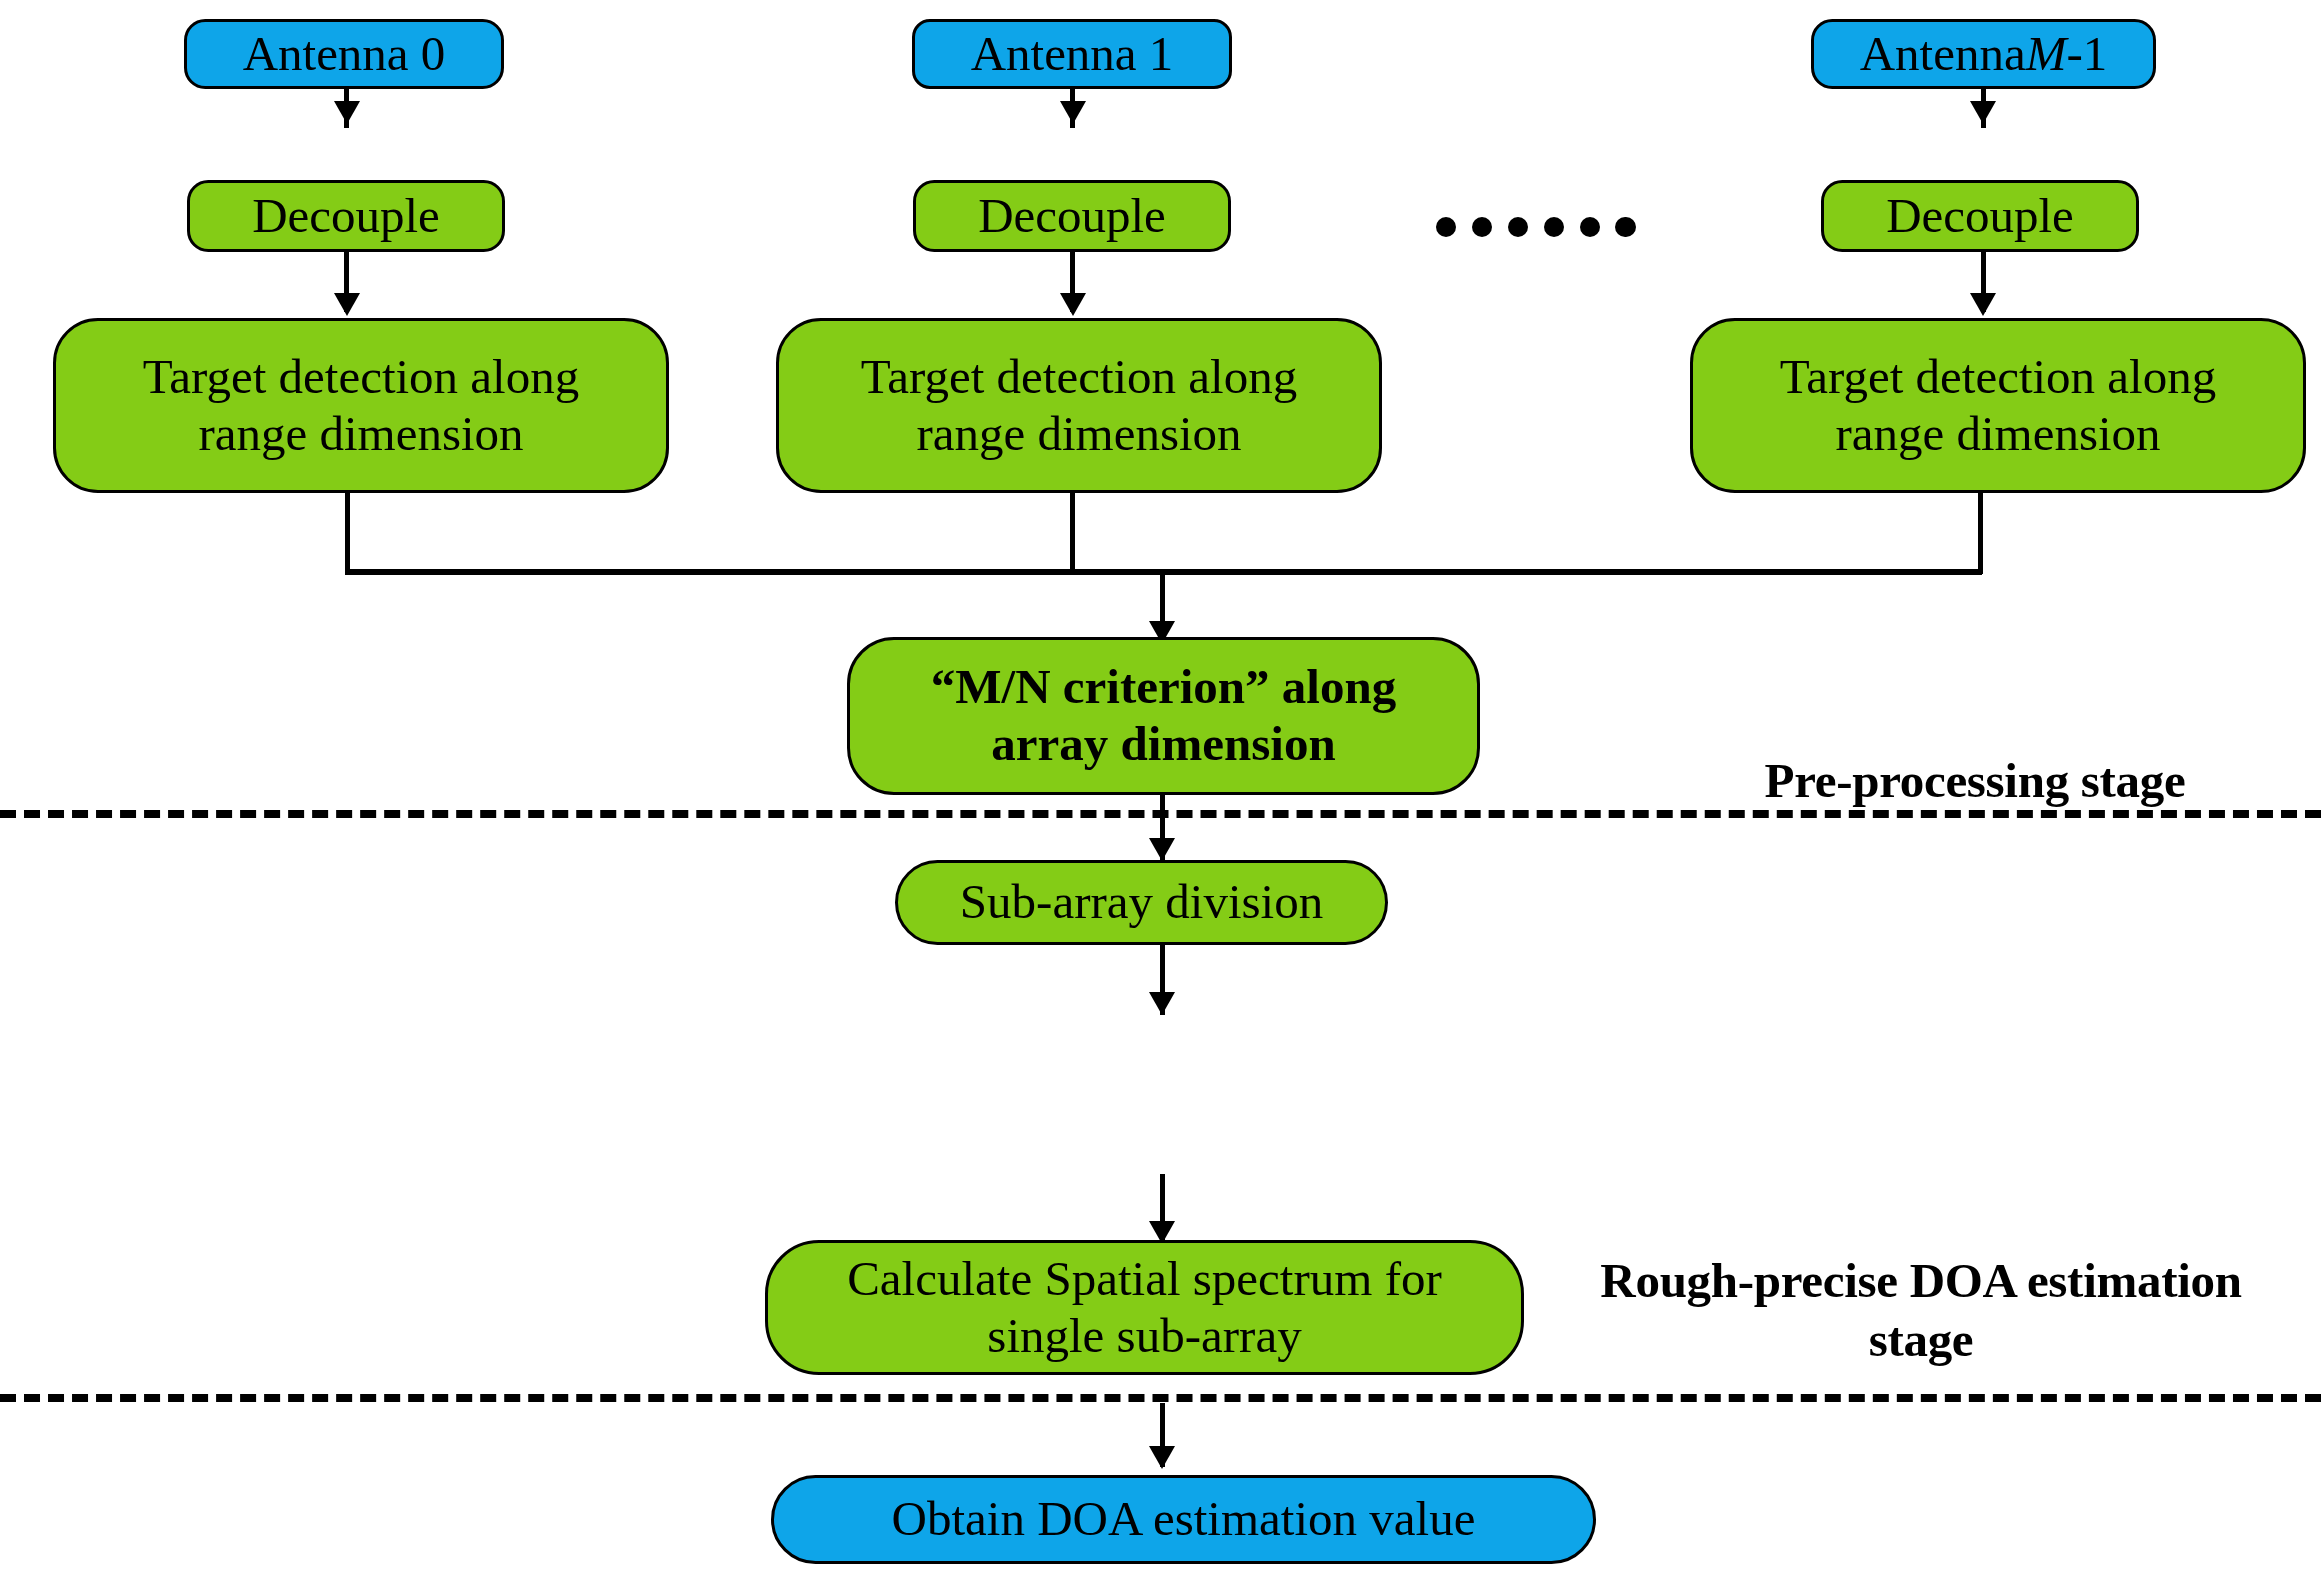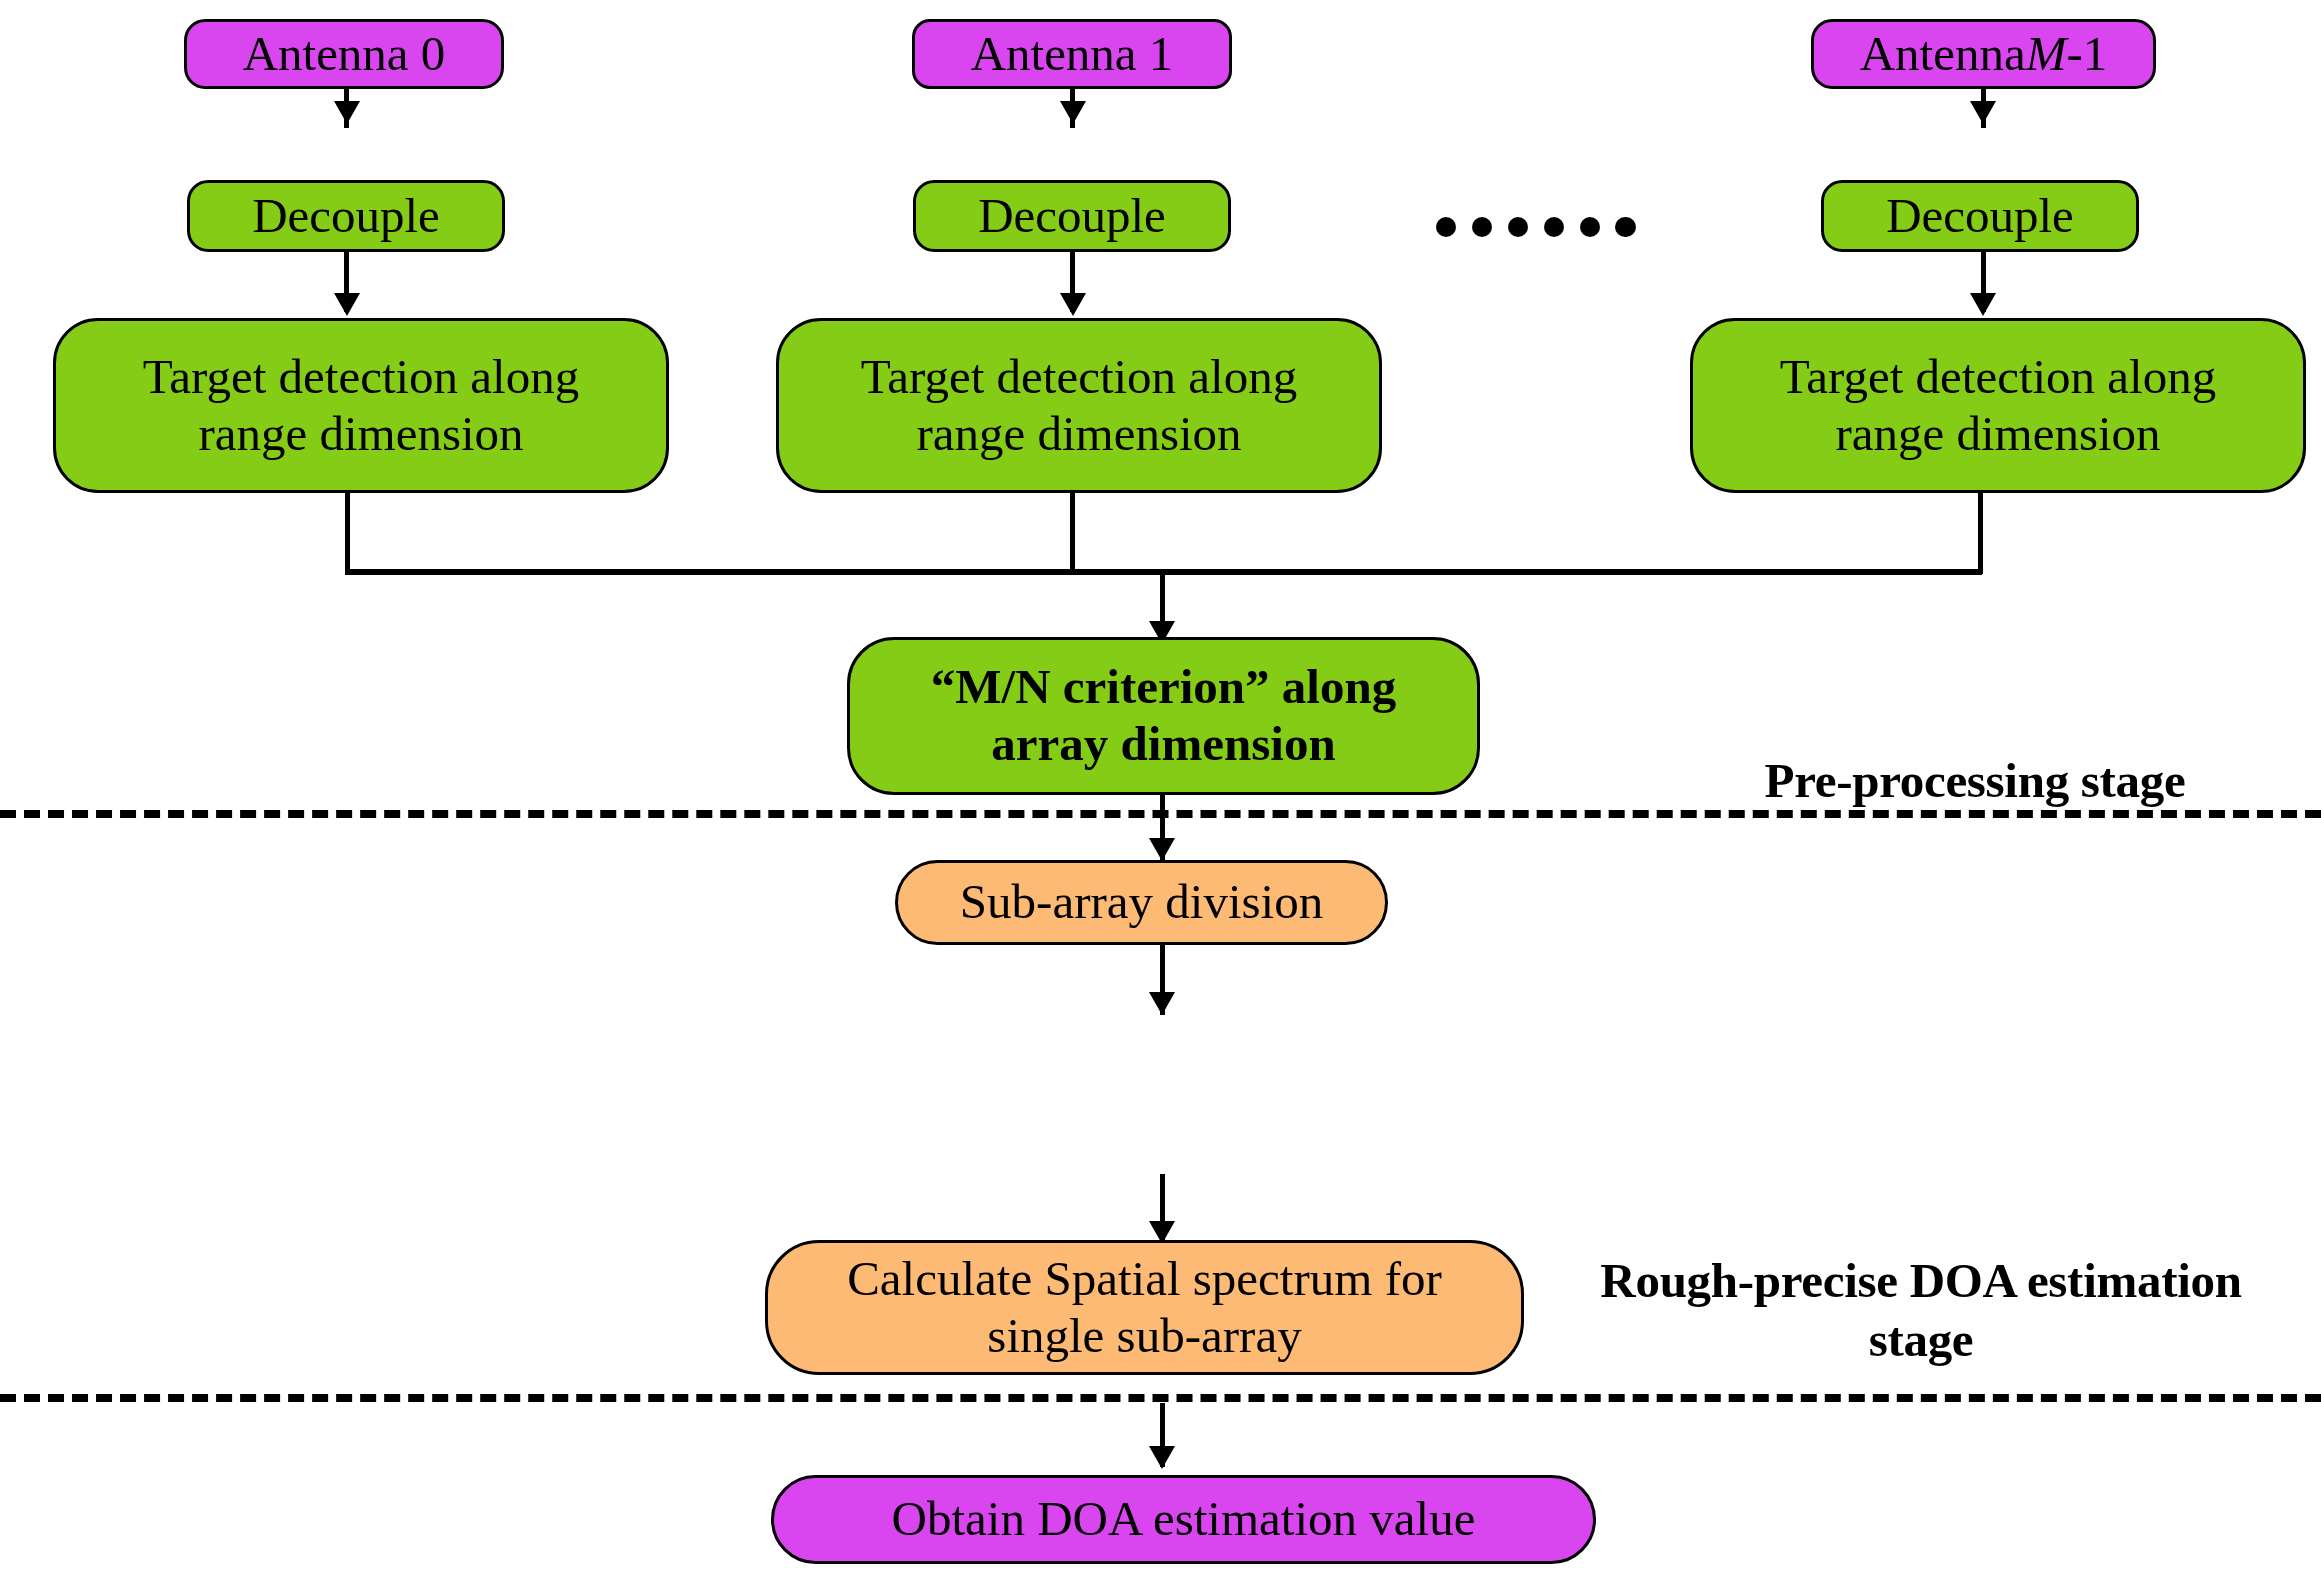--- a/index.html
+++ b/index.html
@@ -12,23 +12,23 @@
     box-sizing:border-box;
     border:3.9px solid #000000;
     display:flex;align-items:center;justify-content:center;
     text-align:center;
     color:#000000;
     line-height:1.16;
     font-size:49px;
     padding:0 13.6px;
     white-space:pre-line;
   }
-  .orange{background:#d946ef;}
+  .orange{background:#0ea5e9;}
   .purple{background:#84cc16;}
-  .green {background:#fdba74;}
+  .green {background:#84cc16;}
 
   .stage-label{
     position:absolute;
     font-weight:bold;
     font-size:49px;
     color:#000;
     text-align:center;
     line-height:1.2;
     letter-spacing:-0.3px;
   }

